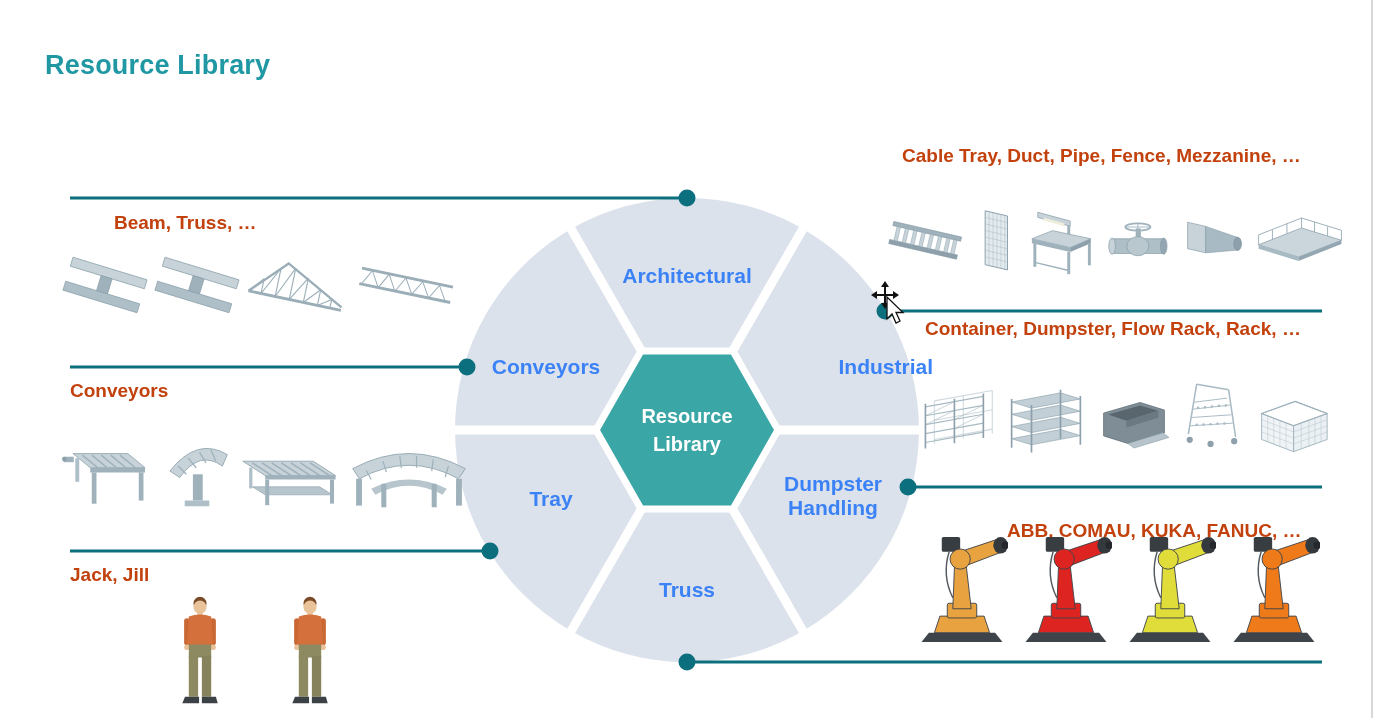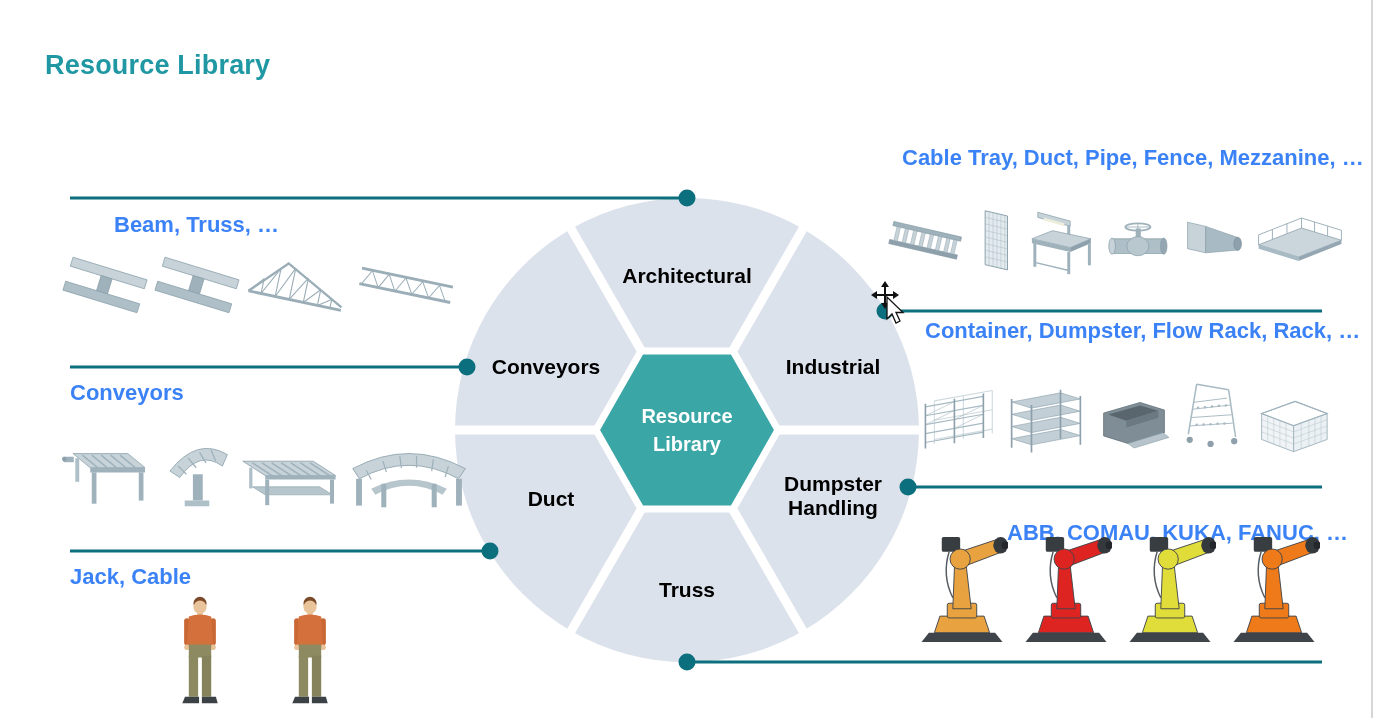--- a/index.html
+++ b/index.html
@@ -7,35 +7,35 @@
     width:1374px;height:718px;position:relative;overflow:hidden;
     background:#ffffff;
     font-family:"Liberation Sans","DejaVu Sans",sans-serif;
   }
   .abs{position:absolute;}
   #page-title{
     left:45px;top:50px;font-size:27px;font-weight:bold;color:#1F98A4;letter-spacing:0.2px;
   }
   #wheel-svg{left:0;top:0;}
   .seg-label{
-    position:absolute;font-weight:bold;font-size:21px;color:#000000;
+    position:absolute;font-weight:bold;font-size:21px;color:#3b82f6;
     text-align:center;line-height:1.15;
   }
   #seg-architectural{left:587px;top:264px;width:200px;}
-  #seg-industrial{left:733px;top:355px;width:200px;}
+  #seg-industrial{left:733px;top:355px;width:200px;text-align:right;}
   #seg-material{left:753px;top:472px;width:160px;}
   #seg-robots{left:587px;top:578px;width:200px;}
   #seg-human{left:451px;top:487px;width:200px;}
   #seg-conveyors{left:446px;top:355px;width:200px;}
   #hex-label{
     position:absolute;left:627px;top:402px;width:120px;text-align:center;
     color:#ffffff;font-weight:bold;font-size:20px;line-height:1.4;
   }
   .callout-label{
-    position:absolute;font-weight:bold;font-size:22px;color:#3b82f6;white-space:nowrap;
+    position:absolute;font-weight:bold;font-size:19px;color:#c2410c;white-space:nowrap;
   }
   #lbl-beam{left:70px;top:212px;margin-left:44px;}
   #lbl-conv{left:70px;top:380px;}
   #lbl-jack{left:70px;top:564px;}
   #lbl-cable{left:902px;top:145px;}
   #lbl-container{left:925px;top:318px;}
   #lbl-abb{left:1007px;top:520px;}
   .row{position:absolute;display:flex;align-items:flex-end;}
   #row-beams{left:62px;top:250px;gap:6px;}
   #row-conveyors{left:62px;top:430px;gap:4px;}
@@ -323,26 +323,26 @@
 </svg>
 
 <div id="page-title" class="abs">Resource Library</div>
 
 <div id="hex-label">Resource Library</div>
 
 <div id="seg-architectural" class="seg-label">Architectural</div>
 <div id="seg-industrial" class="seg-label">Industrial</div>
 <div id="seg-material" class="seg-label">Dumpster Handling</div>
 <div id="seg-robots" class="seg-label">Truss</div>
-<div id="seg-human" class="seg-label">Duct</div>
+<div id="seg-human" class="seg-label">Tray</div>
 <div id="seg-conveyors" class="seg-label">Conveyors</div>
 
 <div id="lbl-beam" class="callout-label">Beam, Truss, …</div>
 <div id="lbl-conv" class="callout-label">Conveyors</div>
-<div id="lbl-jack" class="callout-label">Jack, Cable</div>
+<div id="lbl-jack" class="callout-label">Jack, Jill</div>
 <div id="lbl-cable" class="callout-label">Cable Tray, Duct, Pipe, Fence, Mezzanine, …</div>
 <div id="lbl-container" class="callout-label">Container, Dumpster, Flow Rack, Rack, …</div>
 <div id="lbl-abb" class="callout-label">ABB, COMAU, KUKA, FANUC, …</div>
 
 <div id="row-beams" class="row">
     <svg class="ico ico-ibeam">
       <use href="#sym-ibeam"></use>
     </svg>
     <svg class="ico ico-ibeam">
       <use href="#sym-ibeam"></use>

